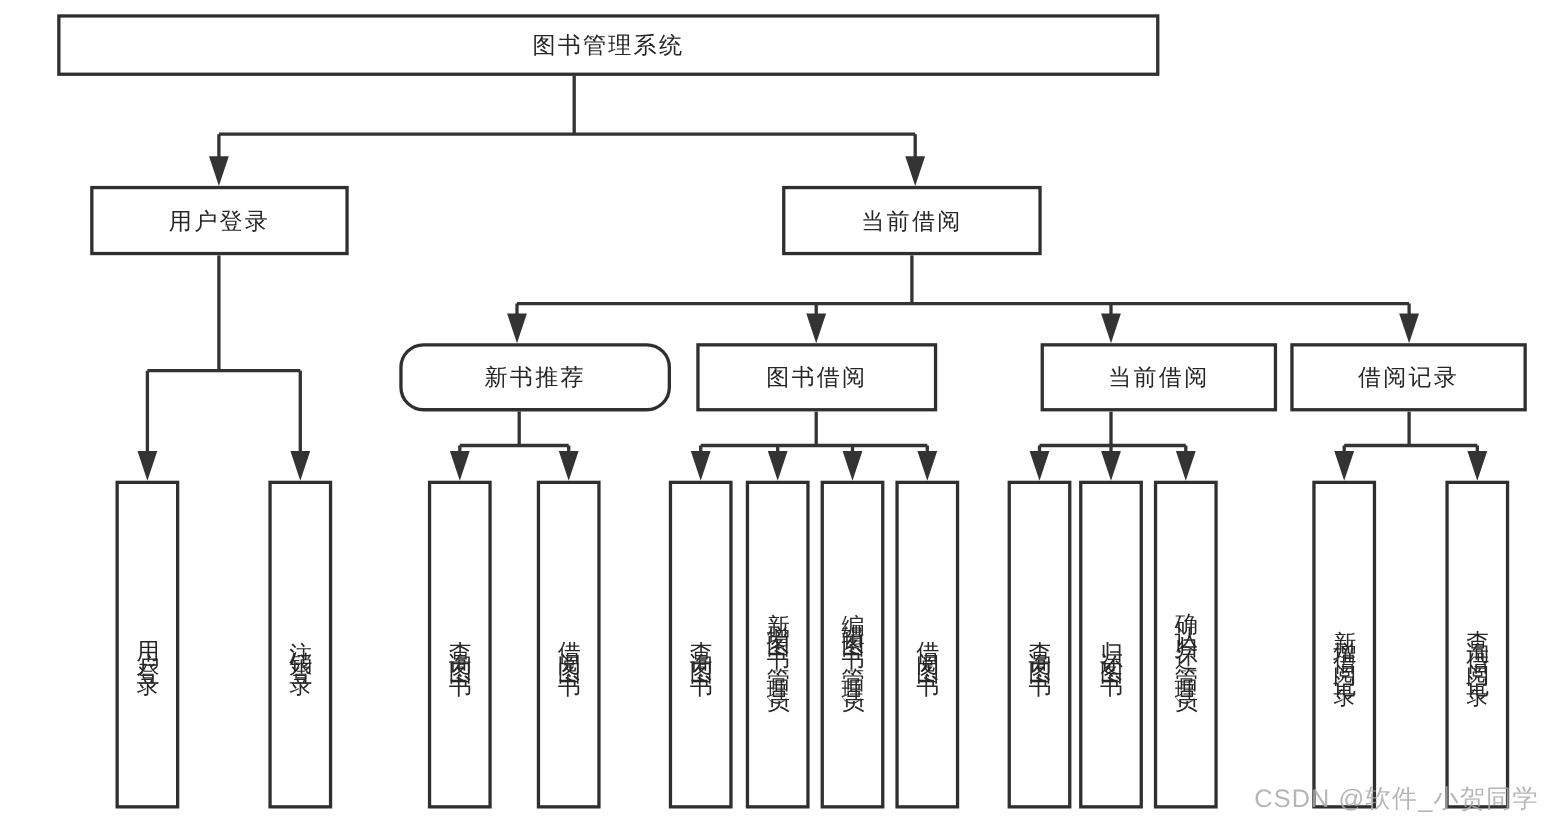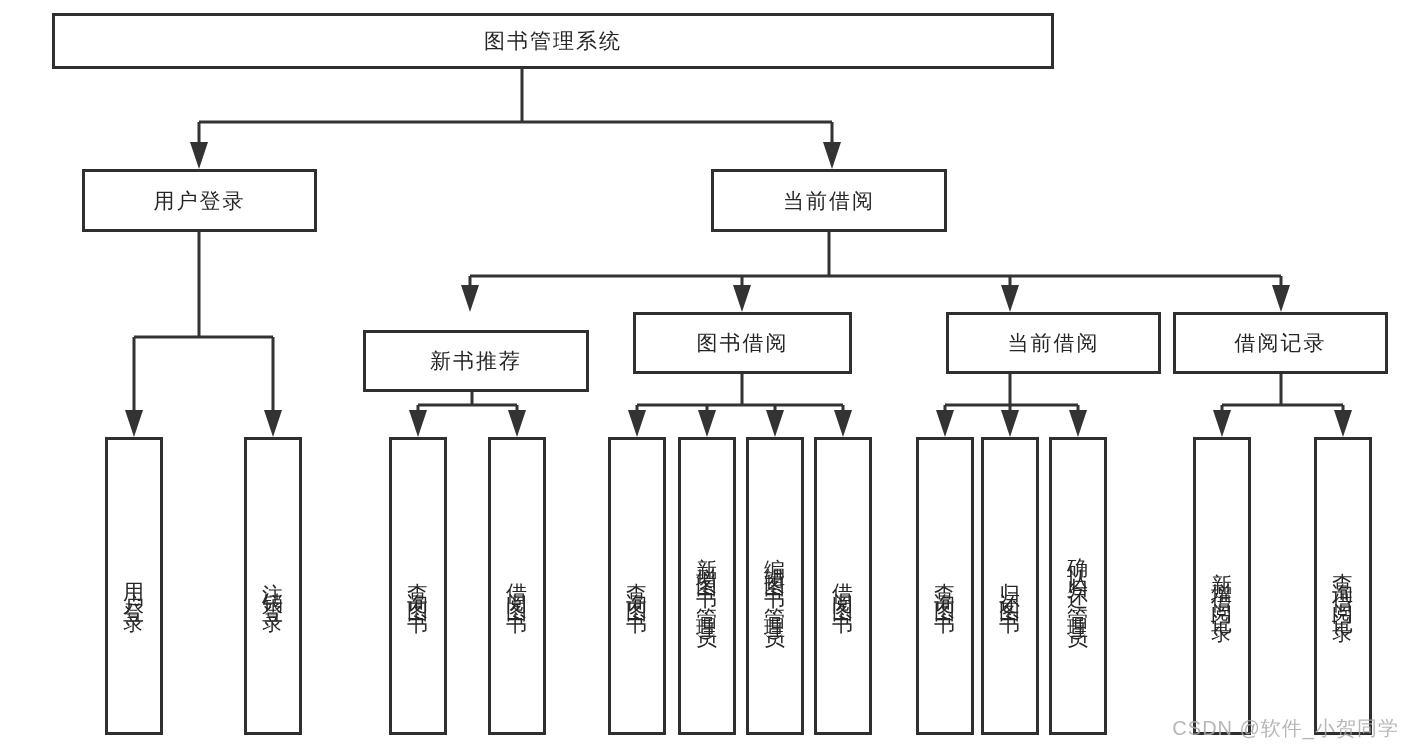--- a/index.html
+++ b/index.html
@@ -28,21 +28,21 @@
   .node.h span{
     font-size:21px;letter-spacing:2px;white-space:nowrap;
   }
   .node.v span{
     writing-mode:vertical-rl;text-orientation:mixed;
     font-size:21px;letter-spacing:10px;line-height:1;
     white-space:nowrap;
   }
   .watermark{
     position:absolute;right:6px;bottom:5px;
-    font-size:20px;letter-spacing:1px;
+    font-size:23px;letter-spacing:1px;
     color:var(--wm);opacity:0.85;white-space:nowrap;
   }
 </style>
 </head>
 <body>
 
 <div class="stage">
 
   <svg class="wires" width="1405" height="747" viewBox="0 0 1405 747">
     <g>
@@ -91,21 +91,21 @@
     <span>图书管理系统</span>
   </div>
 
   <div class="node h" style="left:82px;top:169px;width:235px;height:63px;">
     <span>用户登录</span>
   </div>
   <div class="node h" style="left:711px;top:169px;width:236px;height:63px;">
     <span>当前借阅</span>
   </div>
 
-  <div class="node h" style="left:363px;top:330px;width:226px;height:62px;">
+  <div class="node h" style="left:363px;top:312px;width:247px;height:62px;border-radius:22px;">
     <span>新书推荐</span>
   </div>
   <div class="node h" style="left:633px;top:312px;width:219px;height:62px;">
     <span>图书借阅</span>
   </div>
   <div class="node h" style="left:902px;top:312px;width:215px;height:62px;margin-left:44px;">
     <span>当前借阅</span>
   </div>
   <div class="node h" style="left:1173px;top:312px;width:215px;height:62px;">
     <span>借阅记录</span>

